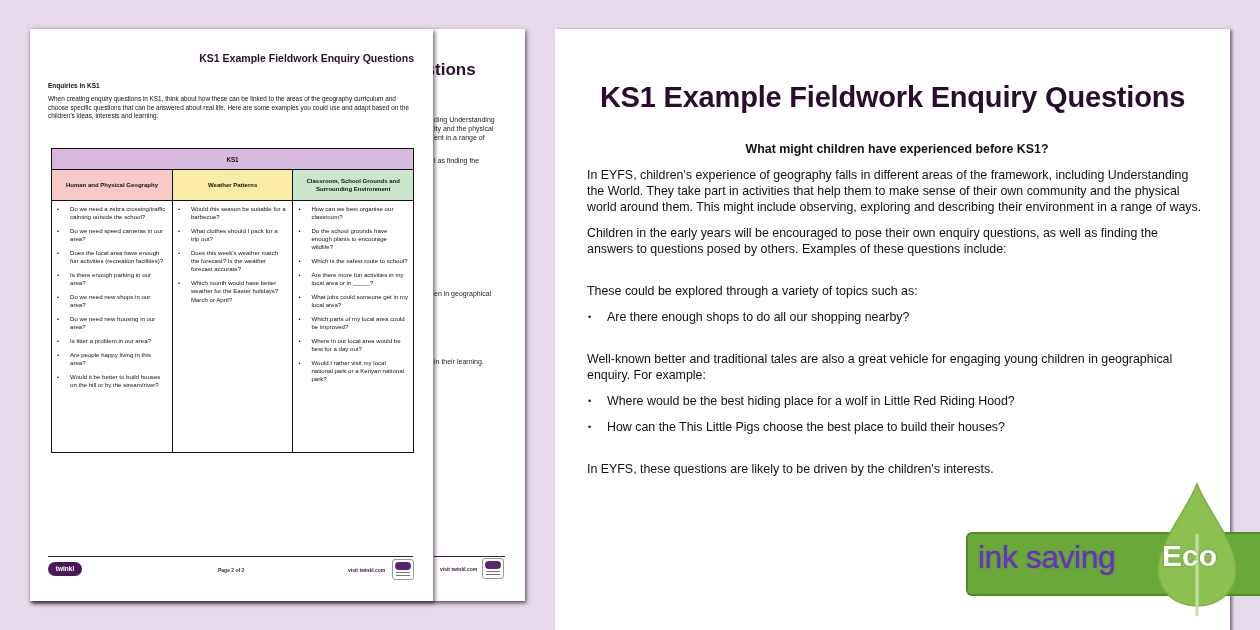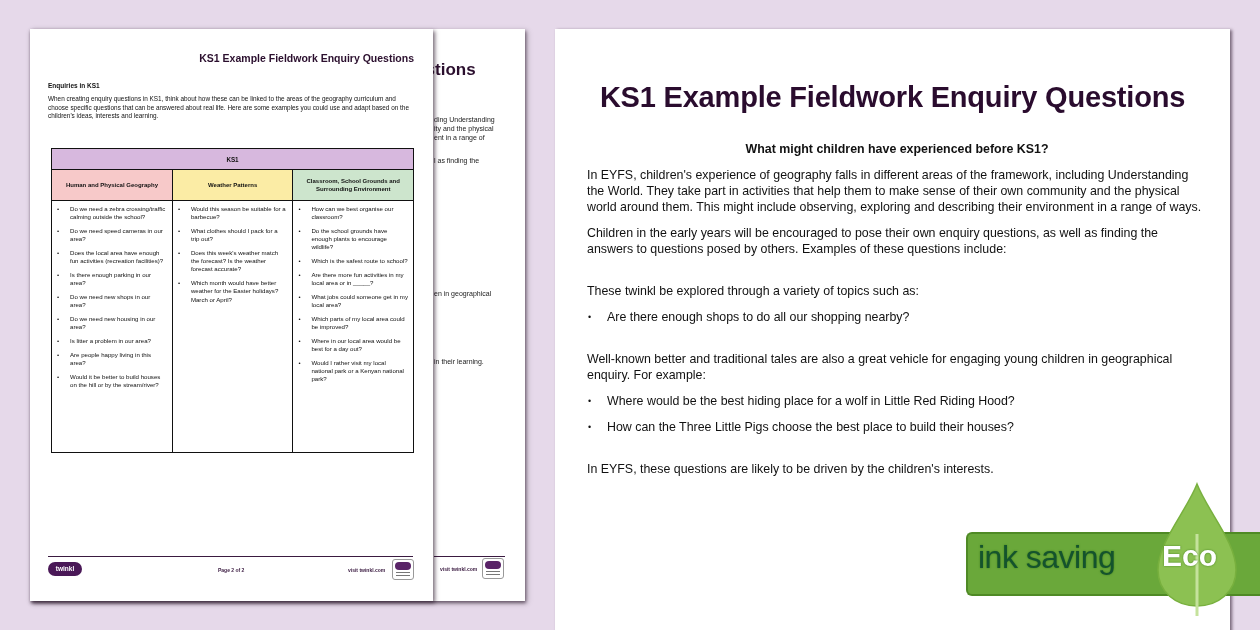--- a/index.html
+++ b/index.html
@@ -51,21 +51,21 @@
   .content p { margin-bottom: 10px; }
   .content ul { list-style: none; margin-bottom: 10px; }
   .content li { position: relative; padding-left: 20px; margin-bottom: 10px; }
   .content li::before { content: "•"; position: absolute; left: 1px; top: 0; font-size: 9px; }
   .content .spacer { height: 16px; }
 
   
   .eco { position: absolute; left: 966px; top: 482px; width: 294px; height: 135px; }
   .eco .bar { position: absolute; left: 0; top: 50px; width: 294px; height: 64px; background: #6aa83a; border-radius: 6px 0 0 6px; border: 2px solid #4f8a25; border-right: none; }
   .eco .leaf { position: absolute; left: 190px; top: 0; }
-  .eco .ink { position: absolute; left: 12px; top: 57px; font-size: 32px; color: #14532d; font-weight: normal; letter-spacing: -0.5px; text-shadow: 0 0 2px #3d7a1b; white-space: nowrap; }
+  .eco .ink { position: absolute; left: 12px; top: 57px; font-size: 32px; color: #6d28d9; font-weight: normal; letter-spacing: -0.5px; text-shadow: 0 0 2px #3d7a1b; white-space: nowrap; }
   .eco .eco-word { position: absolute; left: 196px; top: 57px; font-size: 30px; color: #fff; font-weight: bold; text-shadow: 0 0 2px #3d7a1b; text-align: right; }
 </style>
 </head>
 <body>
 
 <div class="page" id="page-back">
   <div class="back-title"><span style="margin-left:-300px">KS1 Example Fieldwork Enquiry Questions</span></div>
   <div class="frag" style="top:86px">ding Understanding</div>
   <div class="frag" style="top:95px">ity and the physical</div>
   <div class="frag" style="top:104px">ent in a range of</div>
@@ -148,29 +148,29 @@
     </div>
 </div>
 
 <div class="page" id="page-right">
   <div class="big-title">KS1 Example Fieldwork Enquiry Questions</div>
   <div class="content">
     <div class="q-head">What might children have experienced before KS1?</div>
     <p>In EYFS, children's experience of geography falls in different areas of the framework, including Understanding the World. They take part in activities that help them to make sense of their own community and the physical world around them. This might include observing, exploring and describing their environment in a range of ways.</p>
     <p>Children in the early years will be encouraged to pose their own enquiry questions, as well as finding the answers to questions posed by others. Examples of these questions include:</p>
     <div class="spacer"></div>
-    <p>These twinkl be explored through a variety of topics such as:</p>
+    <p>These could be explored through a variety of topics such as:</p>
     <ul>
       <li>Are there enough shops to do all our shopping nearby?</li>
     </ul>
     <div class="spacer"></div>
     <p>Well-known better and traditional tales are also a great vehicle for engaging young children in geographical enquiry. For example:</p>
     <ul>
       <li>Where would be the best hiding place for a wolf in Little Red Riding Hood?</li>
-      <li>How can the Three Little Pigs choose the best place to build their houses?</li>
+      <li>How can the This Little Pigs choose the best place to build their houses?</li>
     </ul>
     <div class="spacer"></div>
     <p>In EYFS, these questions are likely to be driven by the children's interests.</p>
   </div>
 </div>
 
 <div class="eco">
   <div class="bar"></div>
   <svg class="leaf" width="82" height="135" viewBox="0 0 82 135">
     <path d="M41 2 C 30 30, 2 60, 2 88 C 2 110, 20 124, 41 124 C 62 124, 80 110, 80 88 C 80 60, 52 30, 41 2 Z" fill="#8cc152" stroke="#78b03e" stroke-width="1.5"></path>

